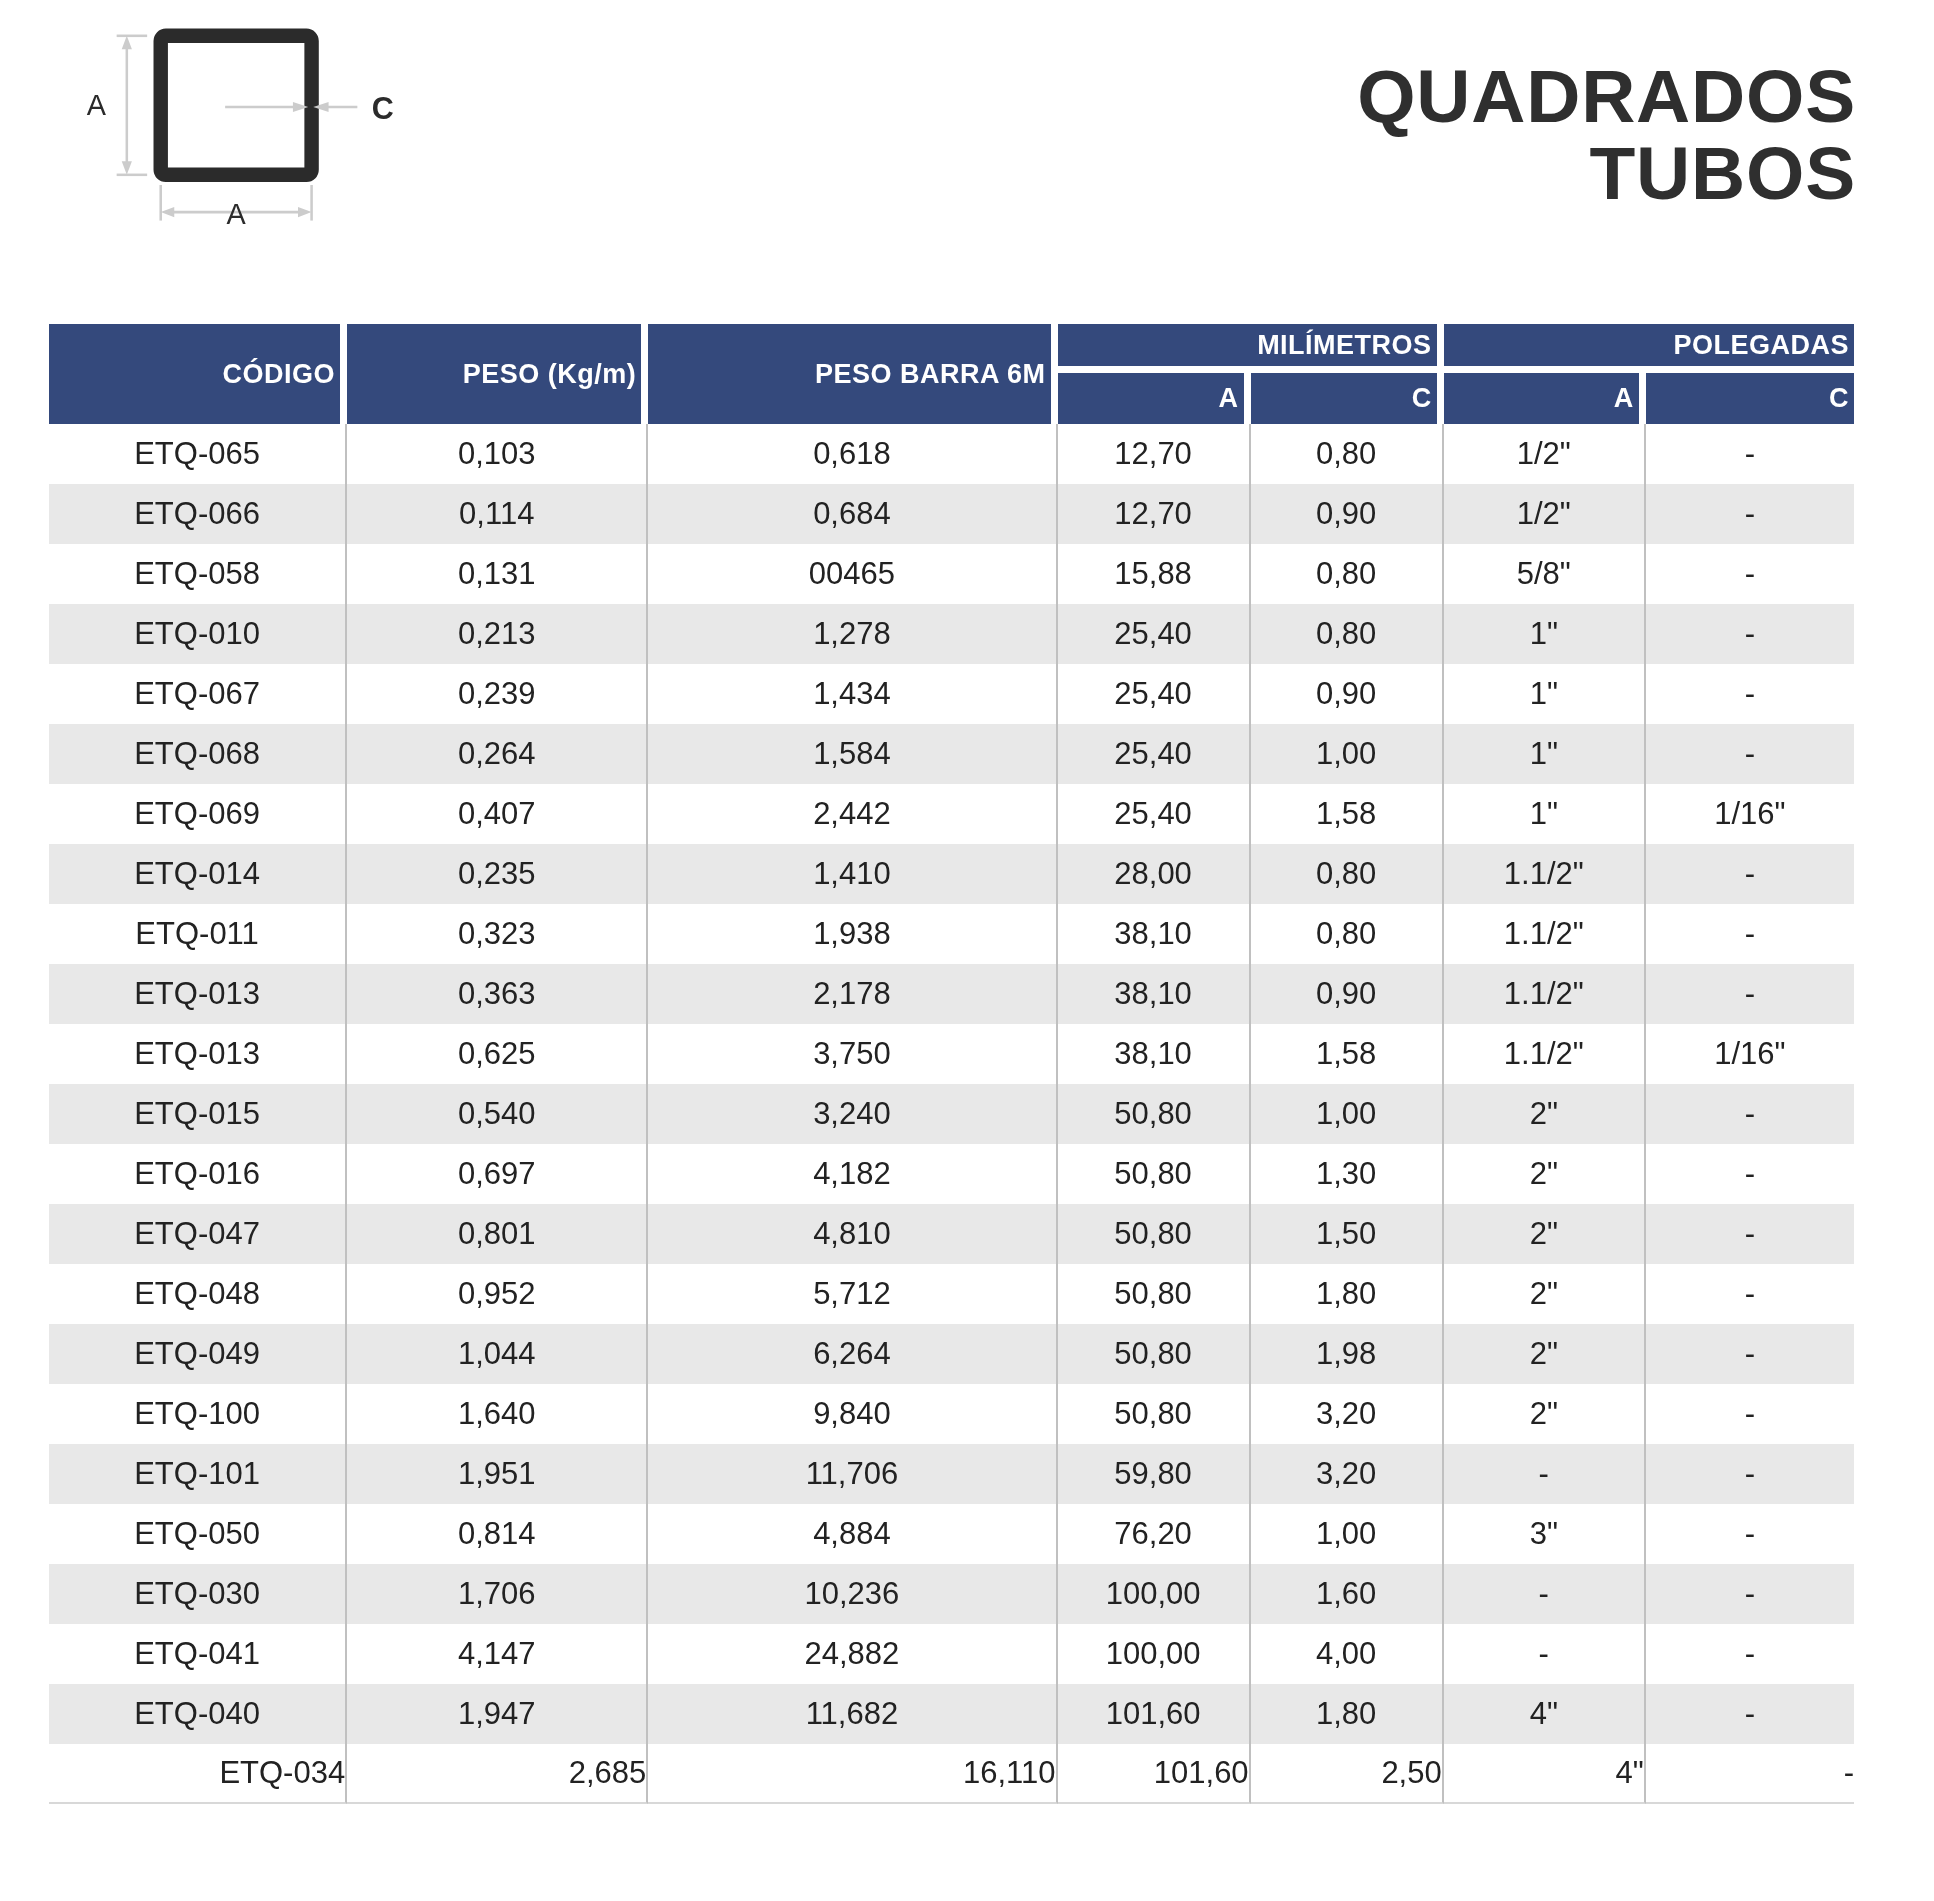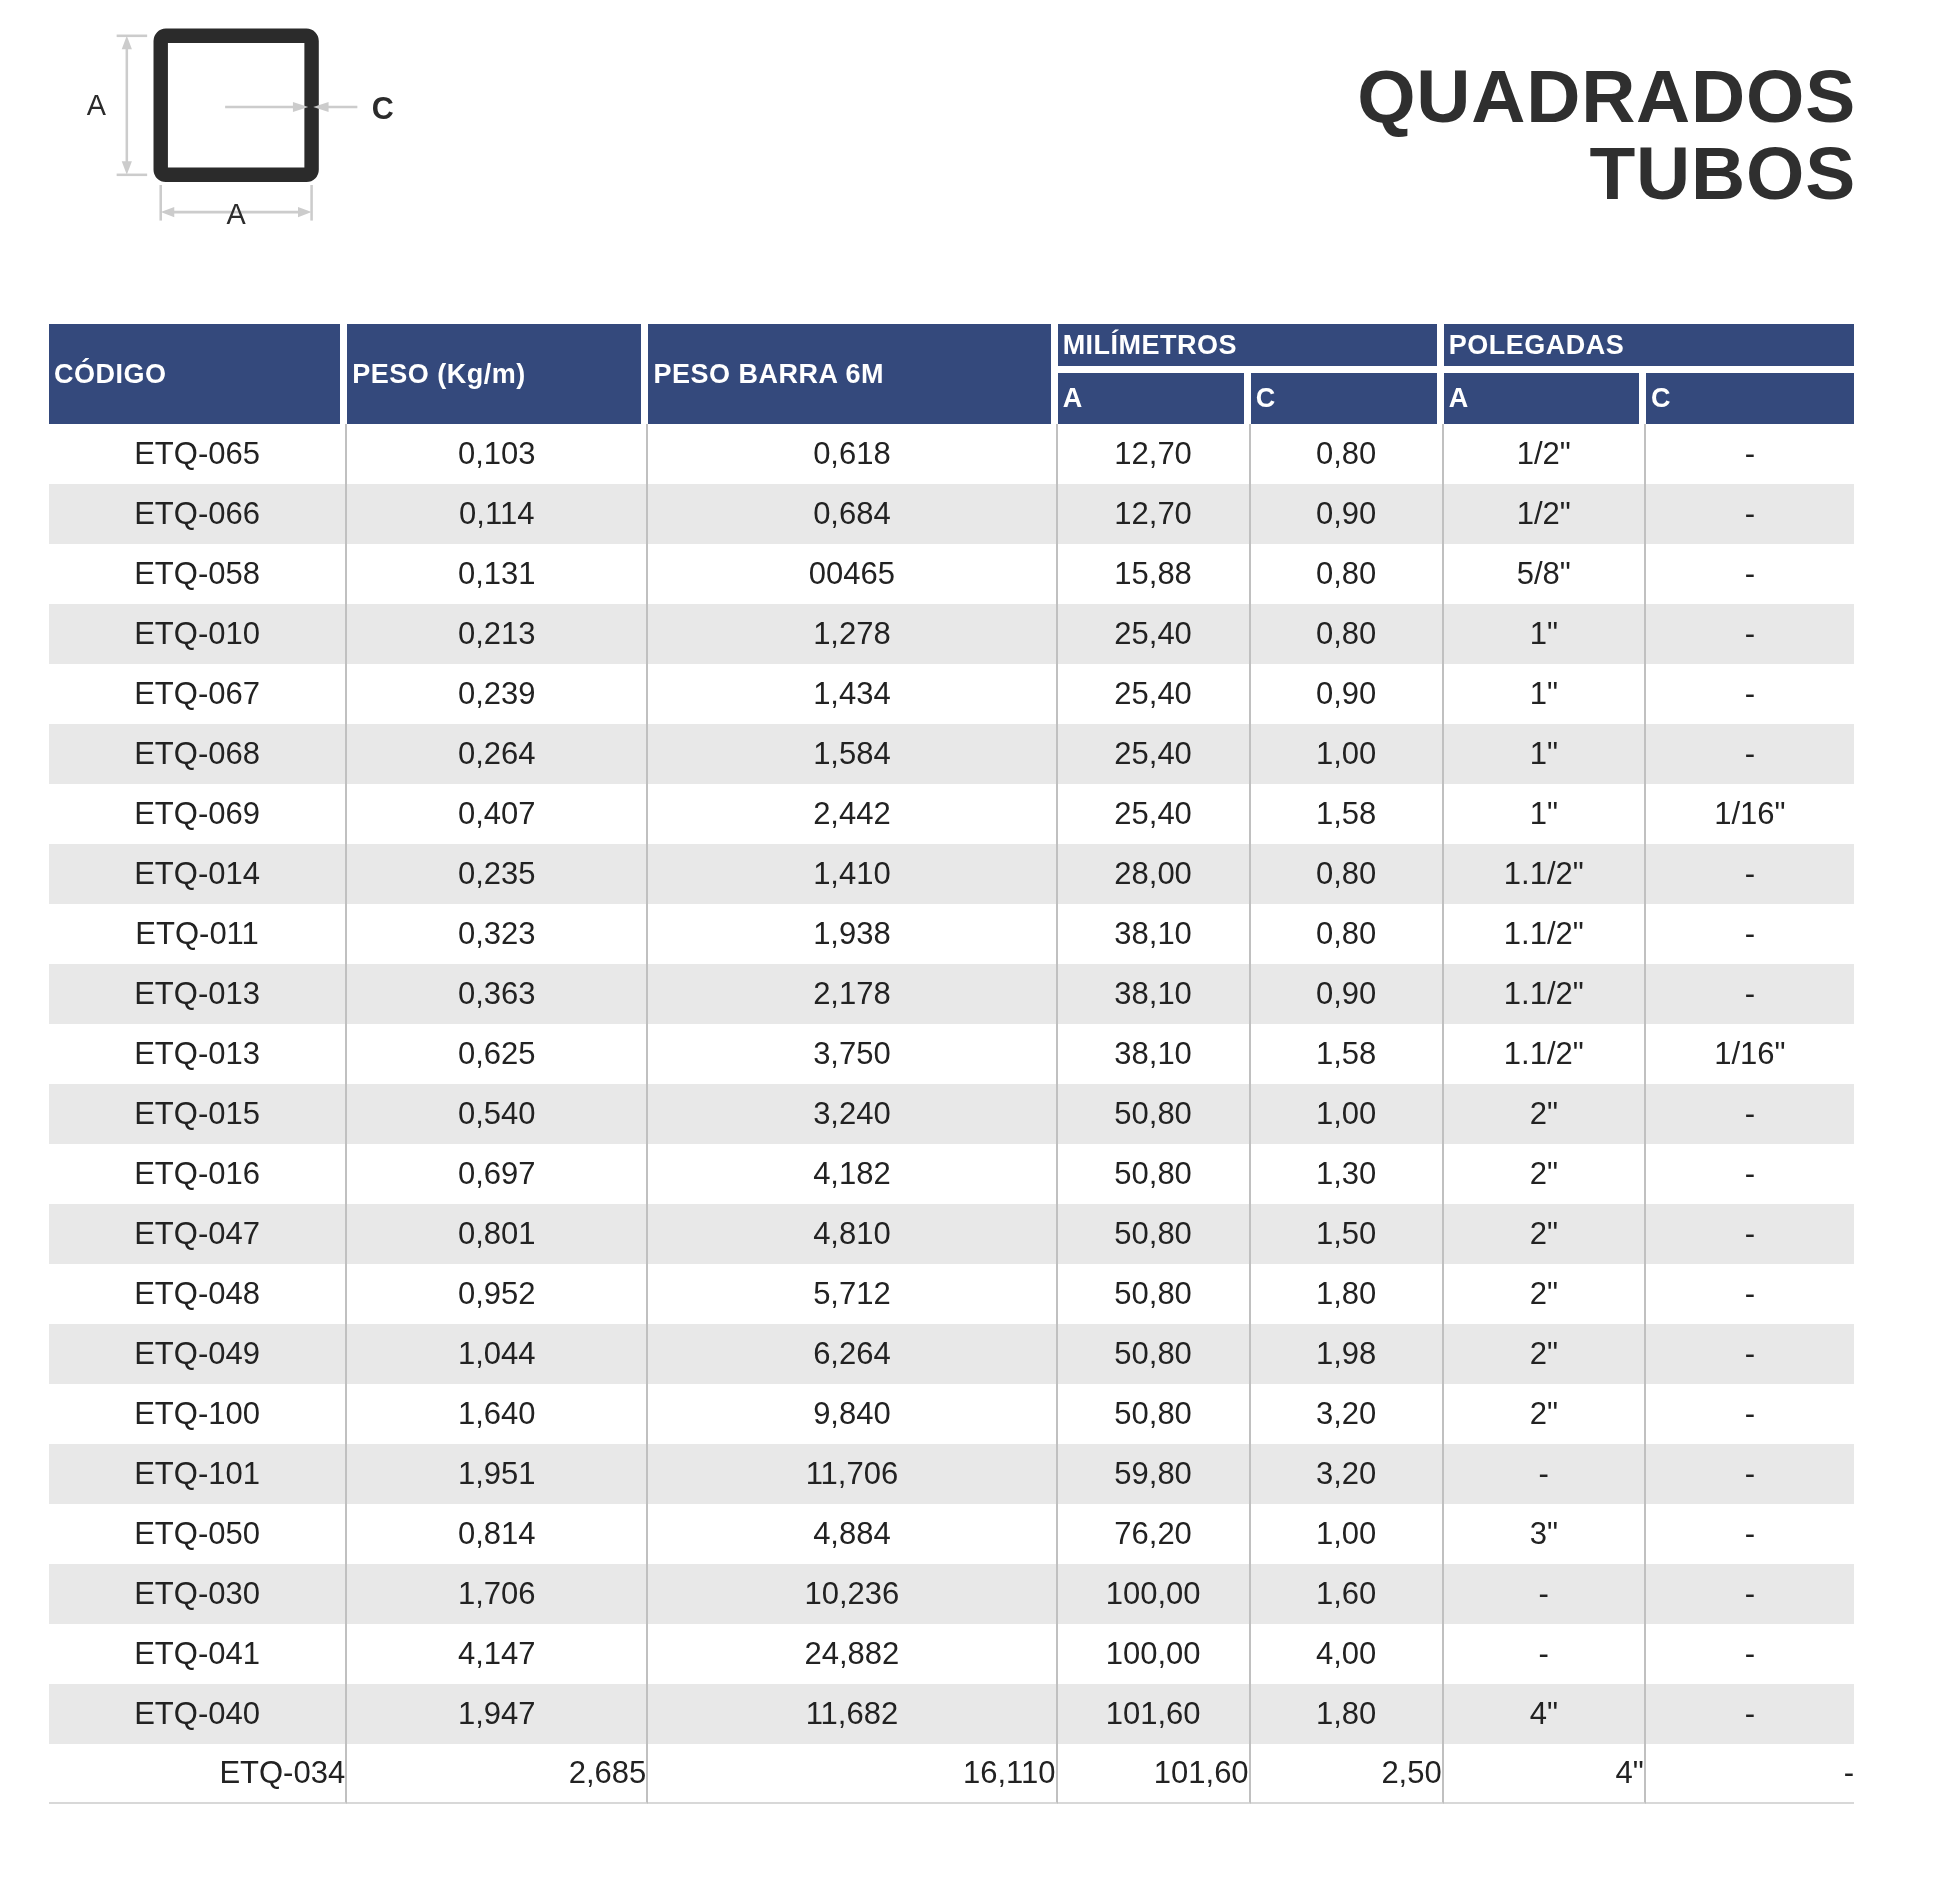--- a/index.html
+++ b/index.html
@@ -80,21 +80,21 @@
   col.c-pol-c    { width: 208px; }
 
   
   thead th {
     background: #34497c;
     color: #ffffff;
     font-family: "Liberation Sans", sans-serif;
     font-weight: 700;
     font-size: 27px;
     letter-spacing: 0.5px;
-    text-align: left;
+    text-align: right;
     vertical-align: middle;
     border-right: 7.6px solid #ffffff;
     padding: 0 5.1px;
   }
   thead th:last-child { border-right: none; margin-left: 12px; }
 
   thead tr.grp-row th.tall { height: 100px; }
   thead tr.grp-row th.group { height: 49px; border-bottom: 7.6px solid #ffffff; }
   thead tr.sub-row th.sub { height: 51px; }
 

